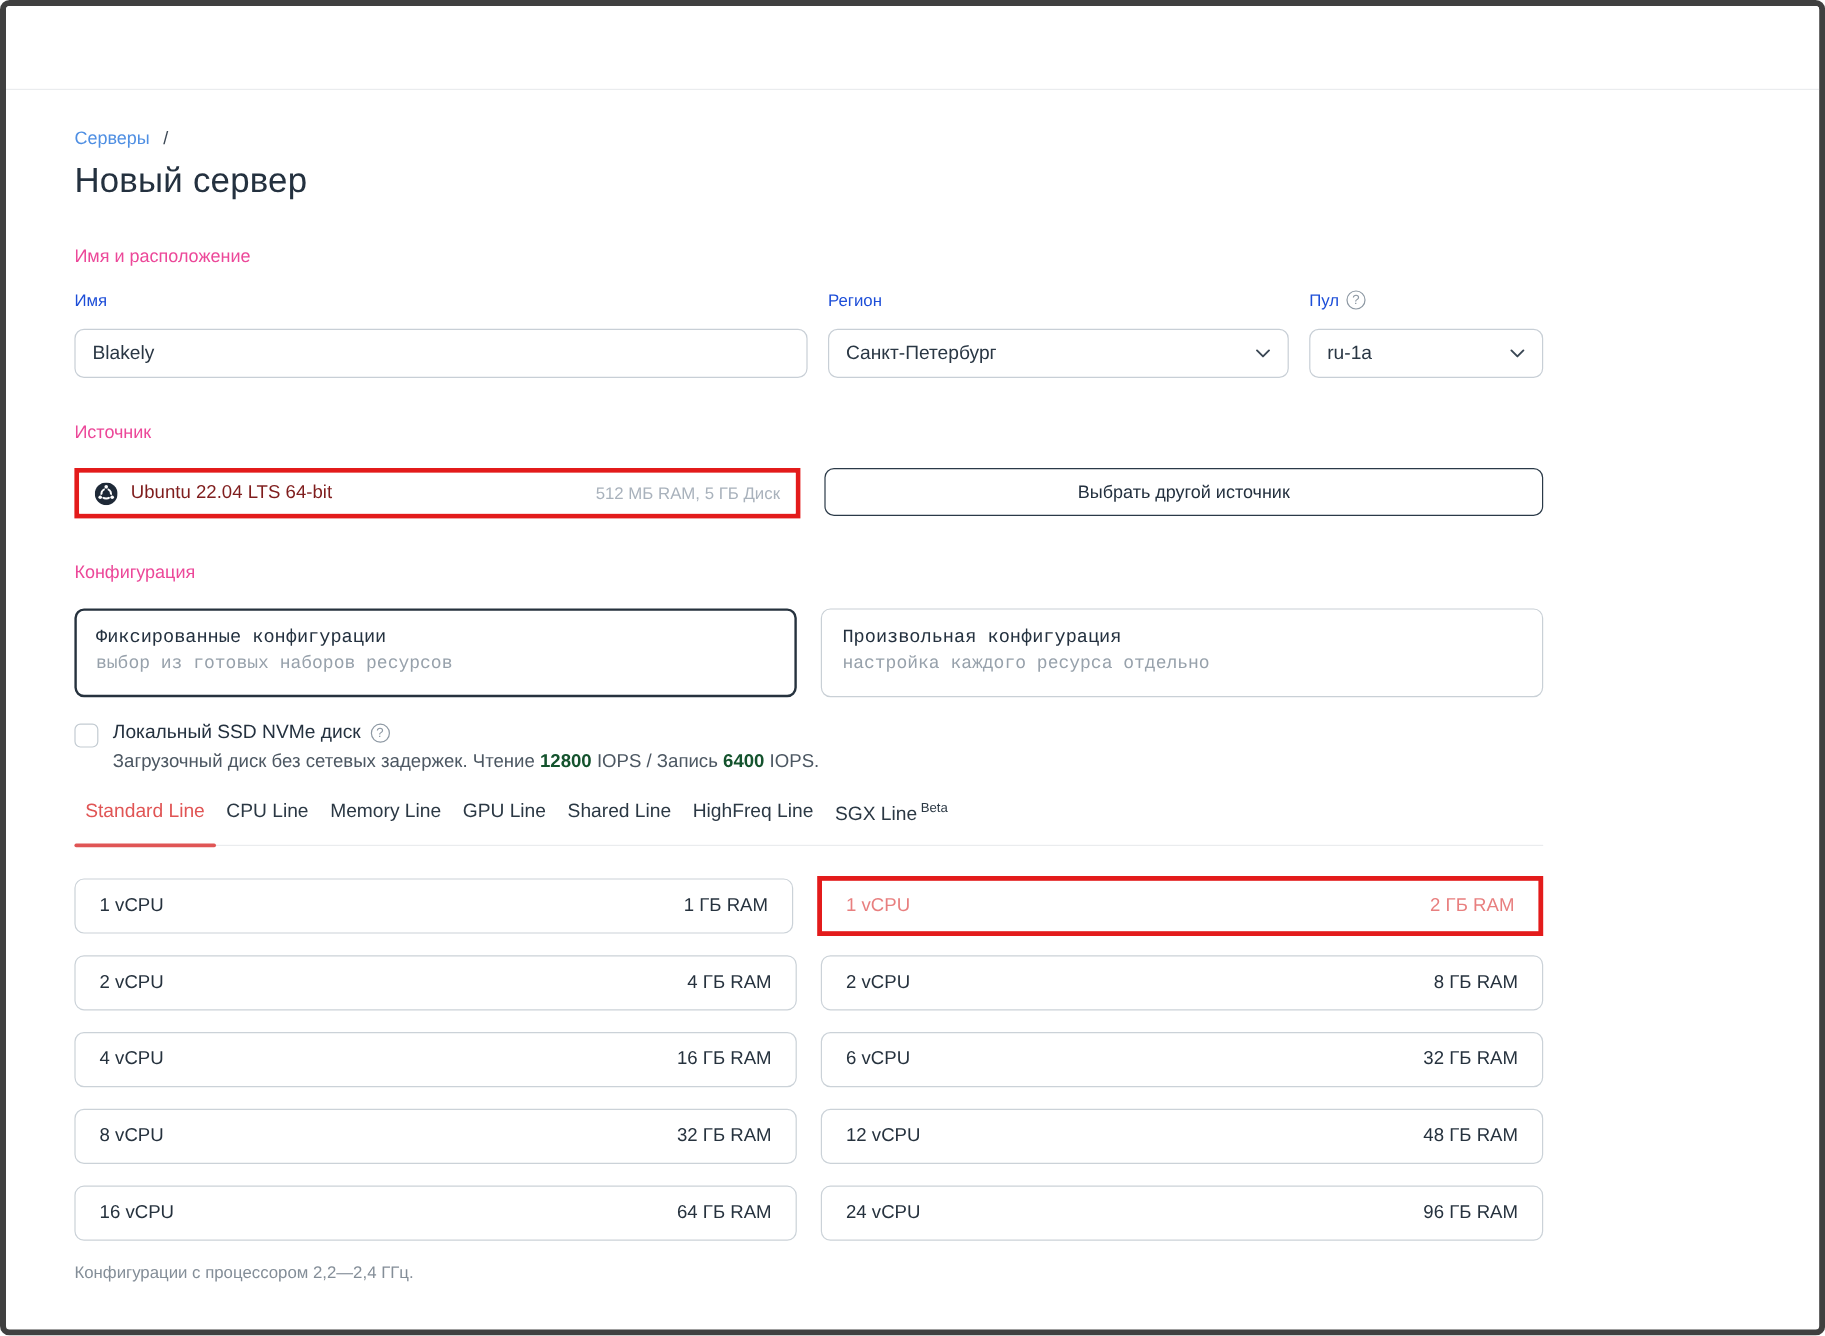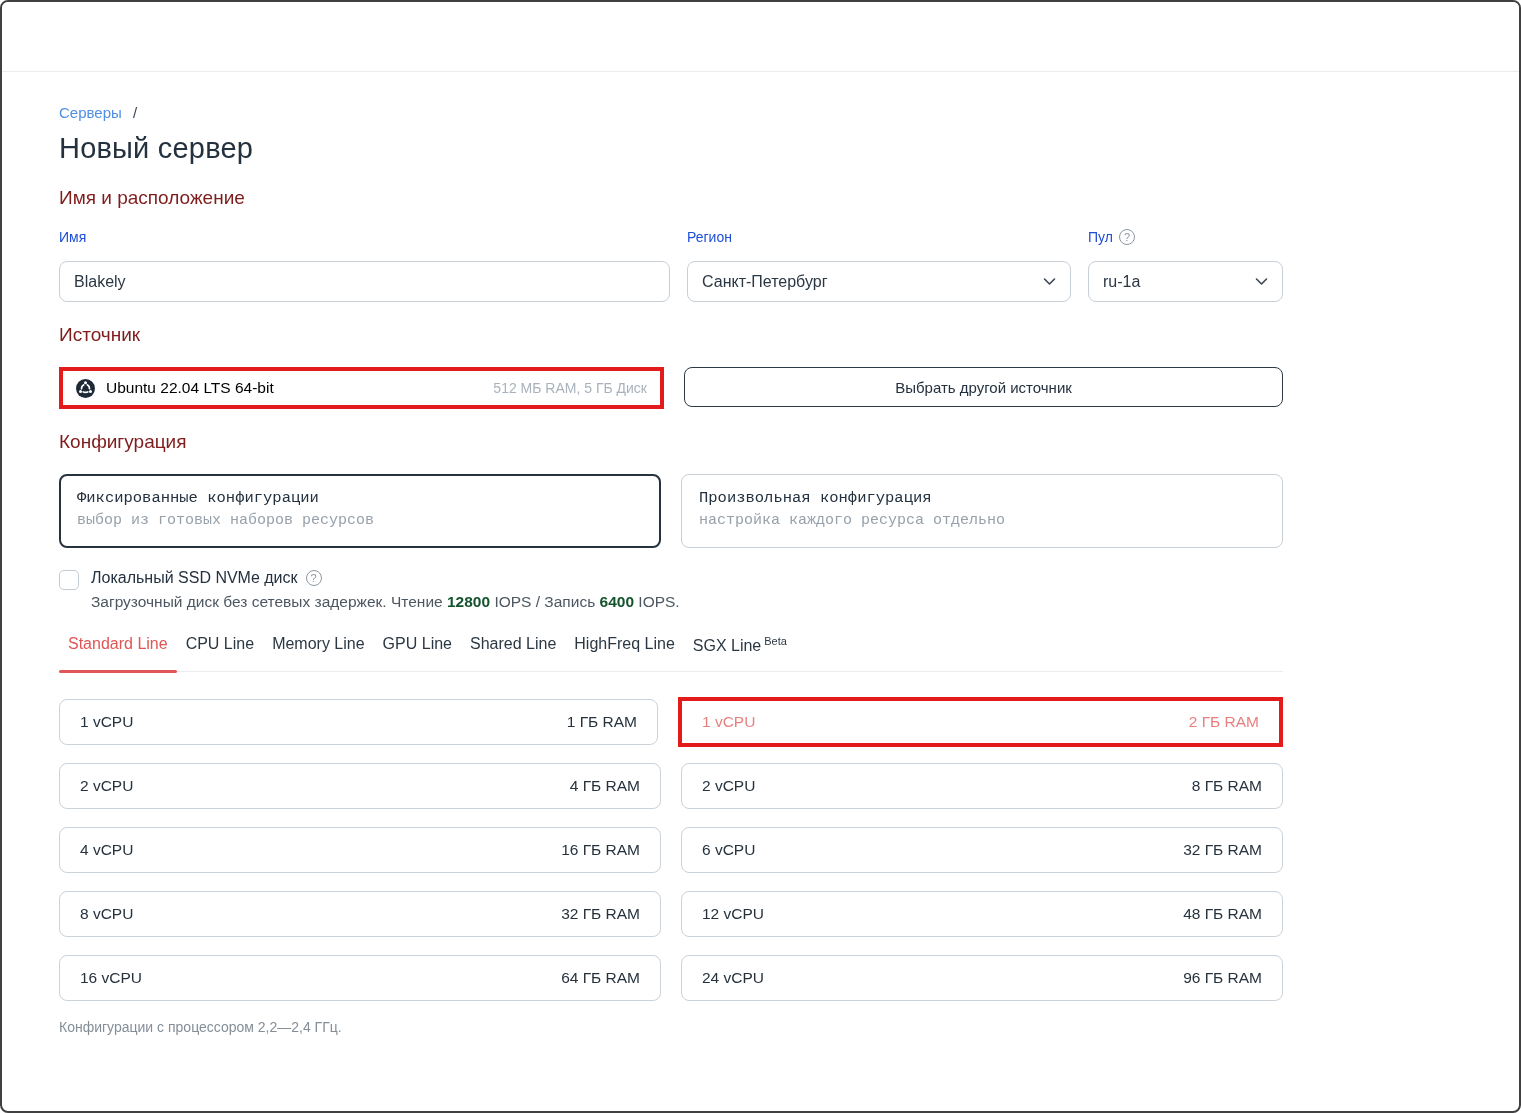--- a/index.html
+++ b/index.html
@@ -5,39 +5,39 @@
   * { box-sizing: border-box; margin: 0; padding: 0; }
   html, body { background: #fff; }
   body {
     font-family: "Liberation Sans", "DejaVu Sans", sans-serif;
     color: #26323e;
     -webkit-font-smoothing: antialiased;
   }
   .page {
     width: 1521px; height: 1113px;
     background: #fff;
-    border: 2px solid #404040;
+    border: 5px solid #404040;
     border-radius: 8px;
     overflow: hidden;
     position: relative;
   }
   .topbar {
     height: 70px;
     border-bottom: 1px solid #eaecee;
     background: #fff;
   }
   .content { width: 1224px; margin-left: 57px; }
 
   
   .breadcrumb { padding-top: 32px; font-size: 15px; }
   .crumb-link { color: #4f8fe3; text-decoration: none; cursor: pointer; }
   .crumb-sep { color: #3b4754; margin-left: 7px; }
   .page-title { margin-top: 11px; font-size: 29px; font-weight: 500; letter-spacing: .2px; color: #24313f; }
 
-  h2.section-h { margin-top: 22px; font-size: 19px; font-weight: 500; color: #7f1d1d; }
+  h2.section-h { margin-top: 37px; font-size: 15px; font-weight: 500; color: #ec4899; }
 
   
   .form-row { margin-top: 20px; display: flex; gap: 17px; }
   .field label {
     display: flex; align-items: center; gap: 6px;
     font-size: 14px; color: #1d4ed8; margin-bottom: 16px;
   }
   .field-name { width: 611px; }
   .field-region { width: 384px; }
   .field-pool { width: 195px; }
@@ -66,21 +66,21 @@
   .source-row { margin-top: 21px; display: flex; gap: 20px; align-items: flex-start; }
   .annotation-red {
     border: 4px solid #e31b1b;
     flex: 1 1 0;
   }
   .source-card {
     height: 34px; background: #fff;
     display: flex; align-items: center; gap: 11px; padding: 0 13px;
     cursor: pointer;
   }
-  .source-name { font-size: 15.5px; color: #000000; }
+  .source-name { font-size: 15.5px; color: #7f1d1d; }
   .source-specs { margin-left: auto; font-size: 14px; color: #a9b2bc; }
   .outline-btn {
     flex: 1 1 0; height: 40px;
     border: 1.5px solid #2b3a48; border-radius: 8px; background: #fff;
     font-size: 15px; color: #24313f; cursor: pointer;
     font-family: "Liberation Sans", "DejaVu Sans", sans-serif;
   }
 
   
   .config-cards { margin-top: 21px; display: flex; gap: 20px; font-family: Liberation Mono, monospace; }

